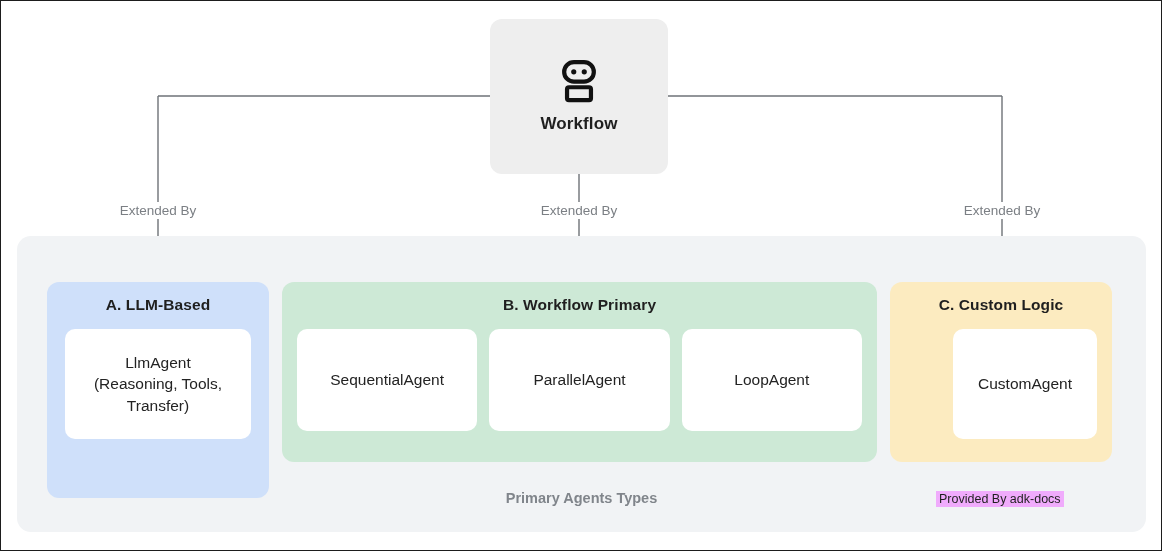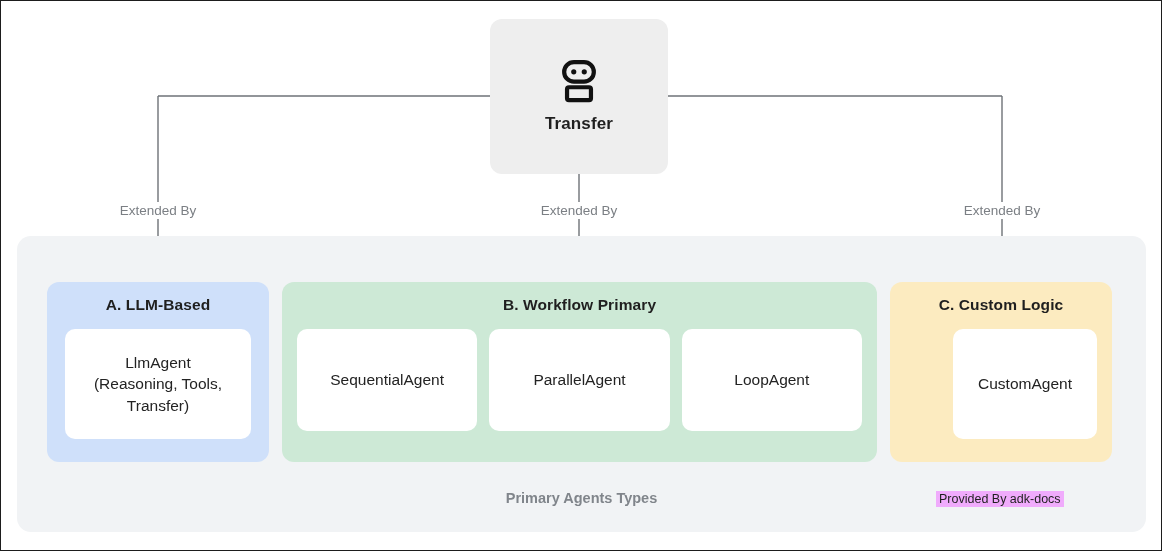--- a/index.html
+++ b/index.html
@@ -141,21 +141,21 @@
     justify-content: center;
     text-align: center;
     font-size: 15.5px;
     color: #232323;
     line-height: 1.38;
     padding: 4px 8px;
     box-sizing: border-box;
   }
 
   
-  #group-a { left: 46px; top: 281px; width: 222px; height: 180px; background: #cfe0fa; }
+  #group-a { left: 46px; top: 281px; width: 222px; height: 216px; background: #cfe0fa; }
   #group-a .card { width: 186px; height: 110px; }
 
   
   #group-b { left: 281px; top: 281px; width: 595px; height: 180px; background: #cde9d6; }
   #group-b .card { flex: 1 1 0; max-width: 183px; }
 
   
   #group-c { left: 889px; top: 281px; width: 222px; height: 180px; background: #fcebc0; }
   #group-c .card { width: 182px; height: 110px; margin-left: 48px; }
 </style>
@@ -180,21 +180,21 @@
     <path d="M1001,95 L1001,272" stroke="#6e7277" stroke-width="1.4" fill="none" marker-end="url(#arrowhead)"></path>
   </svg>
 
   <div class="base-node">
     <svg class="bot-icon" viewBox="0 0 48 46" aria-hidden="true">
       <rect x="8.5" y="2.2" width="31" height="20.5" rx="10.25" fill="none" stroke="#111111" stroke-width="4.4"></rect>
       <circle cx="18.5" cy="12.4" r="2.7" fill="#111111"></circle>
       <circle cx="29.5" cy="12.4" r="2.7" fill="#111111"></circle>
       <rect x="11.5" y="28.5" width="25" height="13.5" rx="2" fill="none" stroke="#111111" stroke-width="4.4"></rect>
     </svg>
-    <div class="base-label">Transfer</div>
+    <div class="base-label">Workflow</div>
   </div>
 
   <div class="edge-label" style="left:157px; top:201px;">Extended By</div>
   <div class="edge-label" style="left:578px; top:201px;">Extended By</div>
   <div class="edge-label" style="left:1001px; top:201px;">Extended By</div>
 
   <div class="outer-panel">
     <div class="outer-caption">Primary Agents Types</div>
   </div>
 

